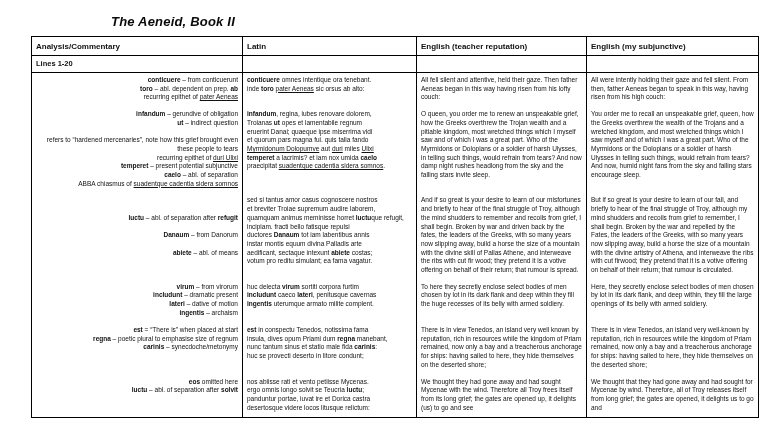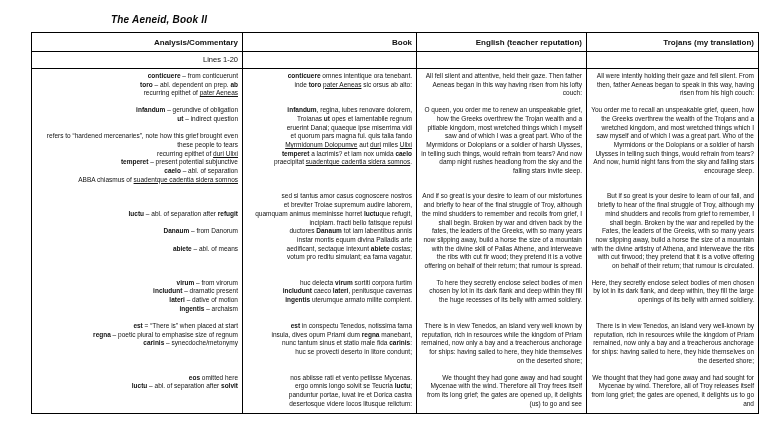--- a/index.html
+++ b/index.html
@@ -3,43 +3,43 @@
 <meta charset="utf-8">
 <style>
   html,body{margin:0;padding:0;overflow:hidden;}
   body{
     width:784px;height:441px;background:#ffffff;color:#111111;
     font-family:"Liberation Sans","DejaVu Sans",sans-serif;
     -webkit-font-smoothing:antialiased;
   }
   .page{padding:14px 26px 0 31px;}
   .doc-title{
-    font-size:10px;font-weight:bold;font-style:italic;
+    font-size:13px;font-weight:bold;font-style:italic;
     margin:0 0 0 80px;letter-spacing:0.2px;color:#0a0a0a;
   }
   table.aeneid{
     border-collapse:collapse;table-layout:fixed;width:727px;margin-top:7px;
     border:1.2px solid #000;
   }
   col.c-analysis{width:211px;}
   col.c-latin{width:174px;}
   col.c-teacher{width:170px;}
   col.c-mine{width:172px;}
   td{
     border-left:1px solid #000;border-right:1px solid #000;
     vertical-align:top;padding:0 4px;
-    font-size:6.5px;line-height:8.7px;text-align:right;
+    font-size:6.5px;line-height:8.7px;
   }
   tr.header-row td{
     border:1px solid #000;font-weight:bold;font-size:8px;line-height:9px;
     padding:4.5px 4px;
   }
   tr.section-row td{
     border-top:1px solid #000;border-bottom:1px solid #000;
-    font-weight:normal;font-size:7.5px;line-height:8.5px;padding:3.5px 4px;
+    font-weight:bold;font-size:7.5px;line-height:8.5px;padding:3.5px 4px;
   }
   tr.para-row td{padding:0 4px 8px 4px;}
   tr.para-row.first td{padding-top:3.5px;}
   tr.para-row.last td{padding-bottom:5px;}
   td.analysis{text-align:right;}
   .line{min-height:8.7px;}
   td.latin .line{white-space:nowrap;overflow:hidden;}
   u{text-underline-offset:1px;}
   b{font-weight:bold;}
 </style>
@@ -52,23 +52,23 @@
   <table class="aeneid">
     <colgroup>
       <col class="c-analysis">
         <col class="c-latin">
         <col class="c-teacher">
         <col class="c-mine">
     </colgroup>
     <tbody>
       <tr class="header-row">
         <td>Analysis/Commentary</td>
-        <td>Book</td>
+        <td>Latin</td>
         <td>English (teacher reputation)</td>
-        <td>Trojans (my translation)</td>
+        <td>English (my subjunctive)</td>
       </tr>
     <tr class="section-row">
           <td class="section-label-cell">Lines 1-20</td>
           <td class="section-empty-cell"></td>
           <td class="section-empty-cell"></td>
           <td class="section-empty-cell"></td>
         </tr>
         <tr class="para-row first">
           <td class="analysis">
             <div class="line"><b>conticuere</b> – from conticuerunt</div>

